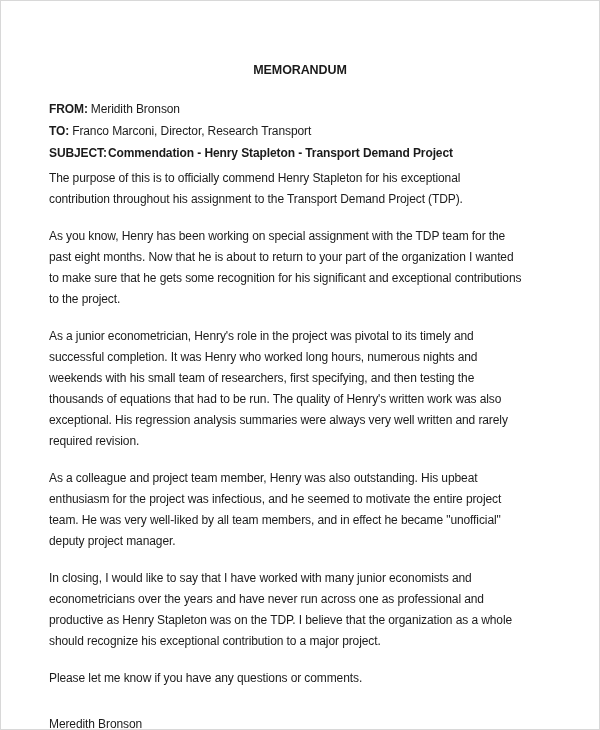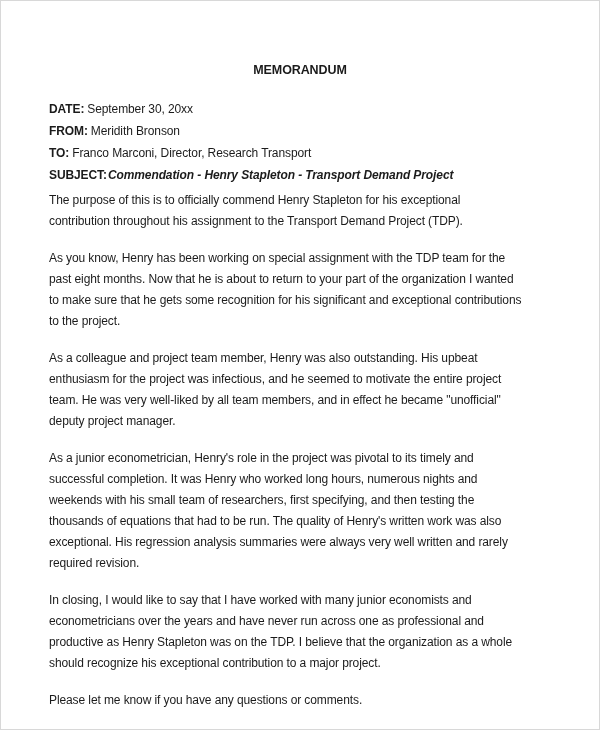--- a/index.html
+++ b/index.html
@@ -41,21 +41,20 @@
     margin-right: 3px;
   }
   .field-value {
     font-weight: 400;
   }
   .field-row.subject-row .field-label {
     margin-right: 1px;
   }
   .field-row.subject-row .field-value {
     font-weight: 700;
-    font-style: italic;
   }
   .memo-body {
     margin: 0;
   }
   .memo-paragraph {
     margin: 0 0 16px 0;
     line-height: 21px;
     white-space: pre-line; 
   }
   .signature-block {
@@ -69,50 +68,47 @@
 </style>
 </head>
 <body>
 
 <div class="page">
 
   <div class="memo-title">MEMORANDUM</div>
 
   <div class="header-fields">
     <div class="field-row">
-      <span class="field-label">DATE:</span><span class="field-value">September 30, 20xx</span>
-    </div>
-    <div class="field-row">
       <span class="field-label">FROM:</span><span class="field-value">Meridith Bronson</span>
     </div>
     <div class="field-row">
       <span class="field-label">TO:</span><span class="field-value">Franco Marconi, Director, Research Transport</span>
     </div>
     <div class="field-row subject-row">
       <span class="field-label">SUBJECT:</span><span class="field-value">Commendation - Henry Stapleton - Transport Demand Project</span>
     </div>
   </div>
 
   <div class="memo-body">
     <p class="memo-paragraph">The purpose of this is to officially commend Henry Stapleton for his exceptional
 contribution throughout his assignment to the Transport Demand Project (TDP).</p>
     <p class="memo-paragraph">As you know, Henry has been working on special assignment with the TDP team for the
 past eight months. Now that he is about to return to your part of the organization I wanted
 to make sure that he gets some recognition for his significant and exceptional contributions
 to the project.</p>
-    <p class="memo-paragraph">As a colleague and project team member, Henry was also outstanding. His upbeat
-enthusiasm for the project was infectious, and he seemed to motivate the entire project
-team. He was very well-liked by all team members, and in effect he became "unofficial"
-deputy project manager.</p>
     <p class="memo-paragraph">As a junior econometrician, Henry's role in the project was pivotal to its timely and
 successful completion. It was Henry who worked long hours, numerous nights and
 weekends with his small team of researchers, first specifying, and then testing the
 thousands of equations that had to be run. The quality of Henry's written work was also
 exceptional. His regression analysis summaries were always very well written and rarely
 required revision.</p>
+    <p class="memo-paragraph">As a colleague and project team member, Henry was also outstanding. His upbeat
+enthusiasm for the project was infectious, and he seemed to motivate the entire project
+team. He was very well-liked by all team members, and in effect he became "unofficial"
+deputy project manager.</p>
     <p class="memo-paragraph">In closing, I would like to say that I have worked with many junior economists and
 econometricians over the years and have never run across one as professional and
 productive as Henry Stapleton was on the TDP. I believe that the organization as a whole
 should recognize his exceptional contribution to a major project.</p>
     <p class="memo-paragraph">Please let me know if you have any questions or comments.</p>
   </div>
 
   <div class="signature-block">
     <div>Meredith Bronson</div>
     <div>Director, Econometric Research</div>

